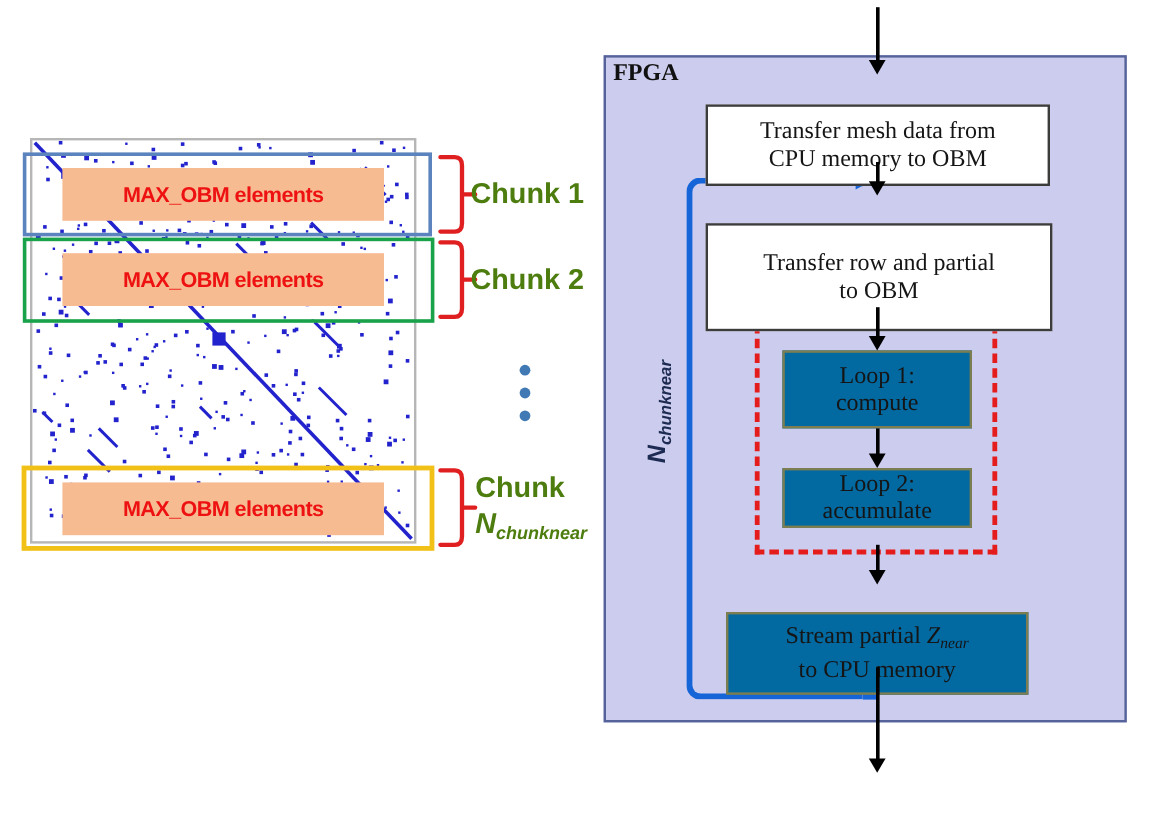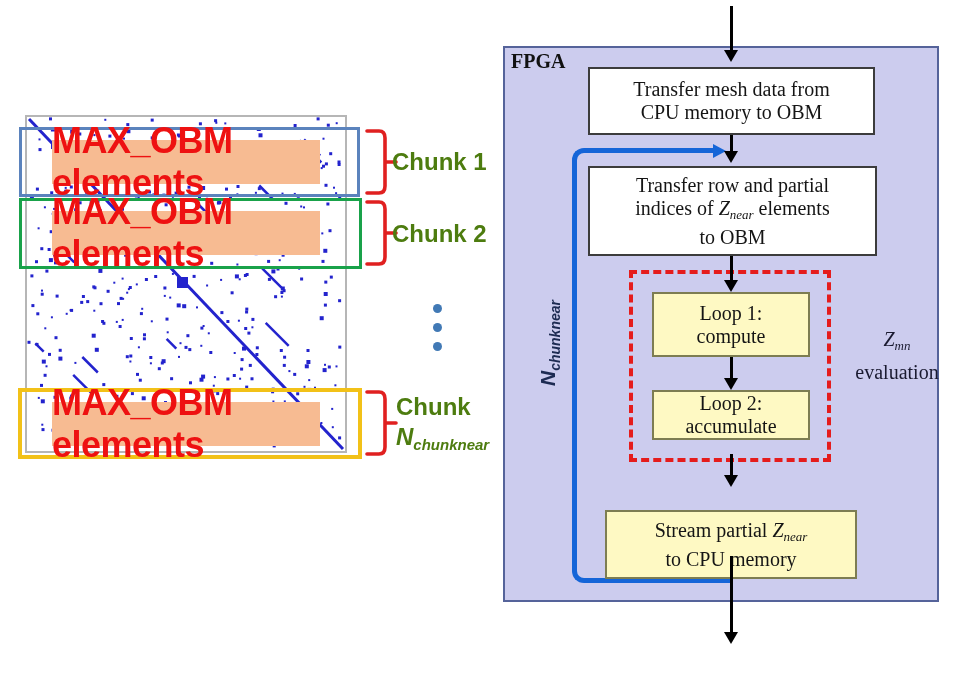--- a/index.html
+++ b/index.html
@@ -14,21 +14,21 @@
     left:25px; top:115px; width:322px; height:338px;
     background:#ffffff; border:2px solid #b6b6b6; box-sizing:border-box;
   }
   .chunk-box { box-sizing:border-box; background:transparent; }
   .chunk1 { left:19px;  top:127px; width:341px; height:70px; border:3px solid #5b83bd; }
   .chunk2 { left:19px;  top:198px; width:343px; height:71px; border:3px solid #19a24a; }
   .chunkN { left:18px;  top:388px; width:344px; height:71px; border:4px solid #f2c118; }
   .obm-label {
     left:52px; width:268px; height:44px;
     background:#f7bb92; color:#ee1111;
-    font-weight:bold; font-size:36px; letter-spacing:-0.5px;
+    font-weight:bold; font-size:18px; letter-spacing:-0.5px;
     display:flex; align-items:center; justify-content:center;
   }
   .chunk-label {
     color:#4d7c0f; font-weight:bold; font-size:24px; white-space:nowrap;
   }
   .chunkN-label { line-height:30px; }
   .nvar  { font-style:italic; font-weight:bold; }
   .nsub  { font-style:italic; font-weight:bold; font-size:15px; vertical-align:-5px; }
   .vdot  { width:9px; height:9px; border-radius:50%; background:#4179b5; left:433px; }
 
@@ -40,22 +40,22 @@
   .fpga-label {
     left:511px; top:50px; font-family:"Liberation Serif", serif;
     font-weight:bold; font-size:20px; color:#111;
   }
   .fbox {
     box-sizing:border-box; display:flex; flex-direction:column;
     align-items:center; justify-content:center; text-align:center;
     font-family:"Liberation Serif", serif; font-size:20px; line-height:23px; color:#151515;
     z-index:4;
   }
-  .wbox { background:#ffffff; border:2px solid #3c3c3c; }
-  .ybox { background:#fef9c3; border:2px solid #7d7d52;align-items:center; }
+  .wbox { background:#ffffff; border:2px solid #3c3c3c;margin-top:20px; }
+  .ybox { background:#0369a1; border:2px solid #7d7d52;align-items:center; }
   .box1   { left:588px; top:67px;  width:287px; height:68px; }
   .box2   { left:588px; top:166px; width:289px; height:90px; }
   .loop1  { left:652px; top:292px; width:158px; height:65px; }
   .loop2  { left:652px; top:390px; width:158px; height:50px; }
   .stream { left:605px; top:510px; width:252px; height:69px; }
   .zvar { font-style:italic; }
   .zsub { font-style:italic; font-size:13px; vertical-align:-4px; letter-spacing:0; }
 
   .dashed-box {
     left:629px; top:270px; width:202px; height:192px;
@@ -595,21 +595,20 @@
   <div class="abs fbox wbox box1">
     <div>Transfer mesh data from</div>
     <div>CPU memory to OBM</div>
   </div>
 
   <div class="abs bline" style="left:729.5px; top:135px; height:17px;"></div>
   <div class="abs ah-down" style="left:724px; top:151px;"></div>
 
   <div class="abs fbox wbox box2">
     <div>Transfer row and partial</div>
-    <div><span>indices of </span><span class="zvar">Z</span><span class="zsub">near</span><span> elements</span></div>
     <div>to OBM</div>
   </div>
 
   <div class="abs bline" style="left:729.5px; top:256px; height:25px;"></div>
   <div class="abs ah-down" style="left:724px; top:280px;"></div>
 
   <div class="abs dashed-box"></div>
 
   <div class="abs fbox ybox loop1">
     <div>Loop 1:</div>
@@ -617,24 +616,20 @@
   </div>
 
   <div class="abs bline" style="left:729.5px; top:357px; height:22px;"></div>
   <div class="abs ah-down" style="left:724px; top:378px;"></div>
 
   <div class="abs fbox ybox loop2">
     <div>Loop 2:</div>
     <div>accumulate</div>
   </div>
 
-  <div class="abs z-annot">
-    <div><span class="zvar">Z</span><span class="zsub">mn</span></div>
-    <div>evaluation</div>
-  </div>
 
   <div class="abs bline" style="left:729.5px; top:454px; height:22px;"></div>
   <div class="abs ah-down" style="left:724px; top:475px;"></div>
 
   <div class="abs fbox ybox stream">
     <div><span>Stream partial </span><span class="zvar">Z</span><span class="zsub">near</span></div>
     <div>to CPU memory</div>
   </div>
 
   <div class="abs bline" style="left:729.5px; top:556px; height:77px;"></div>

